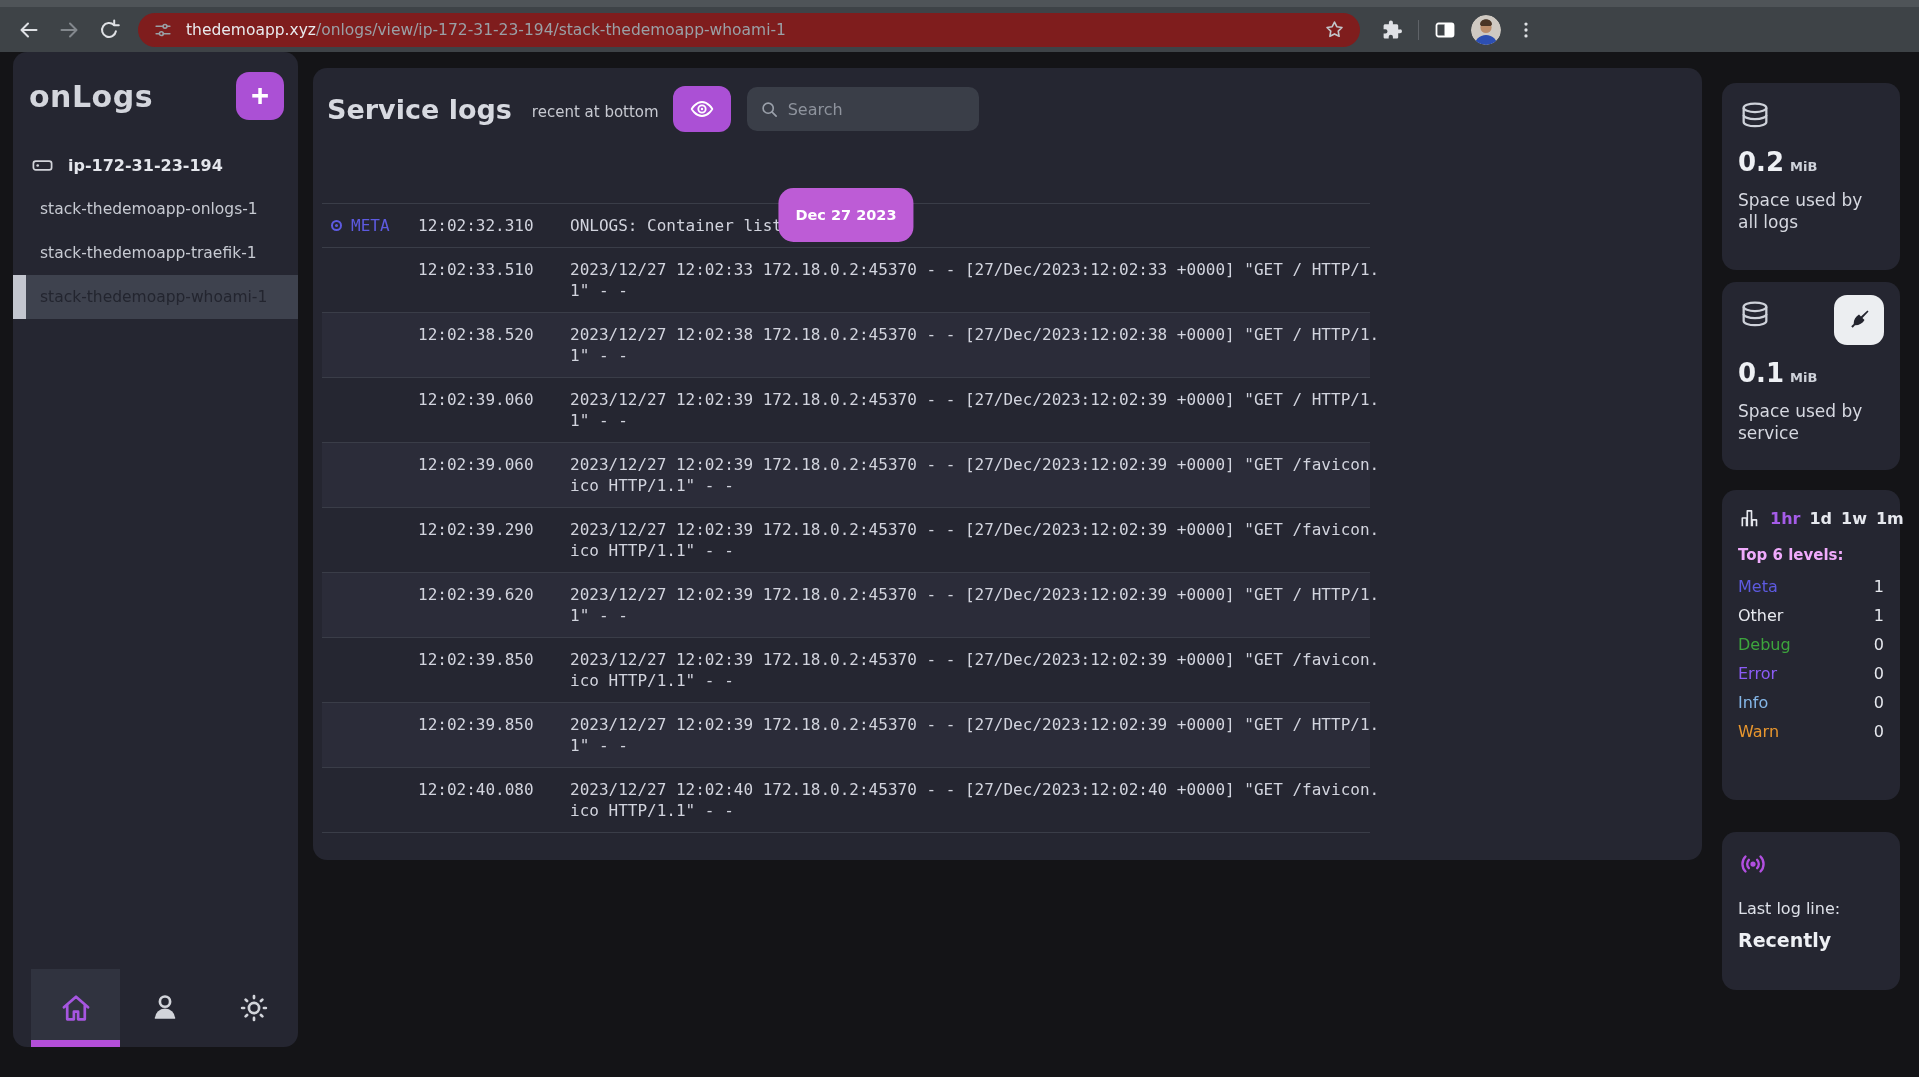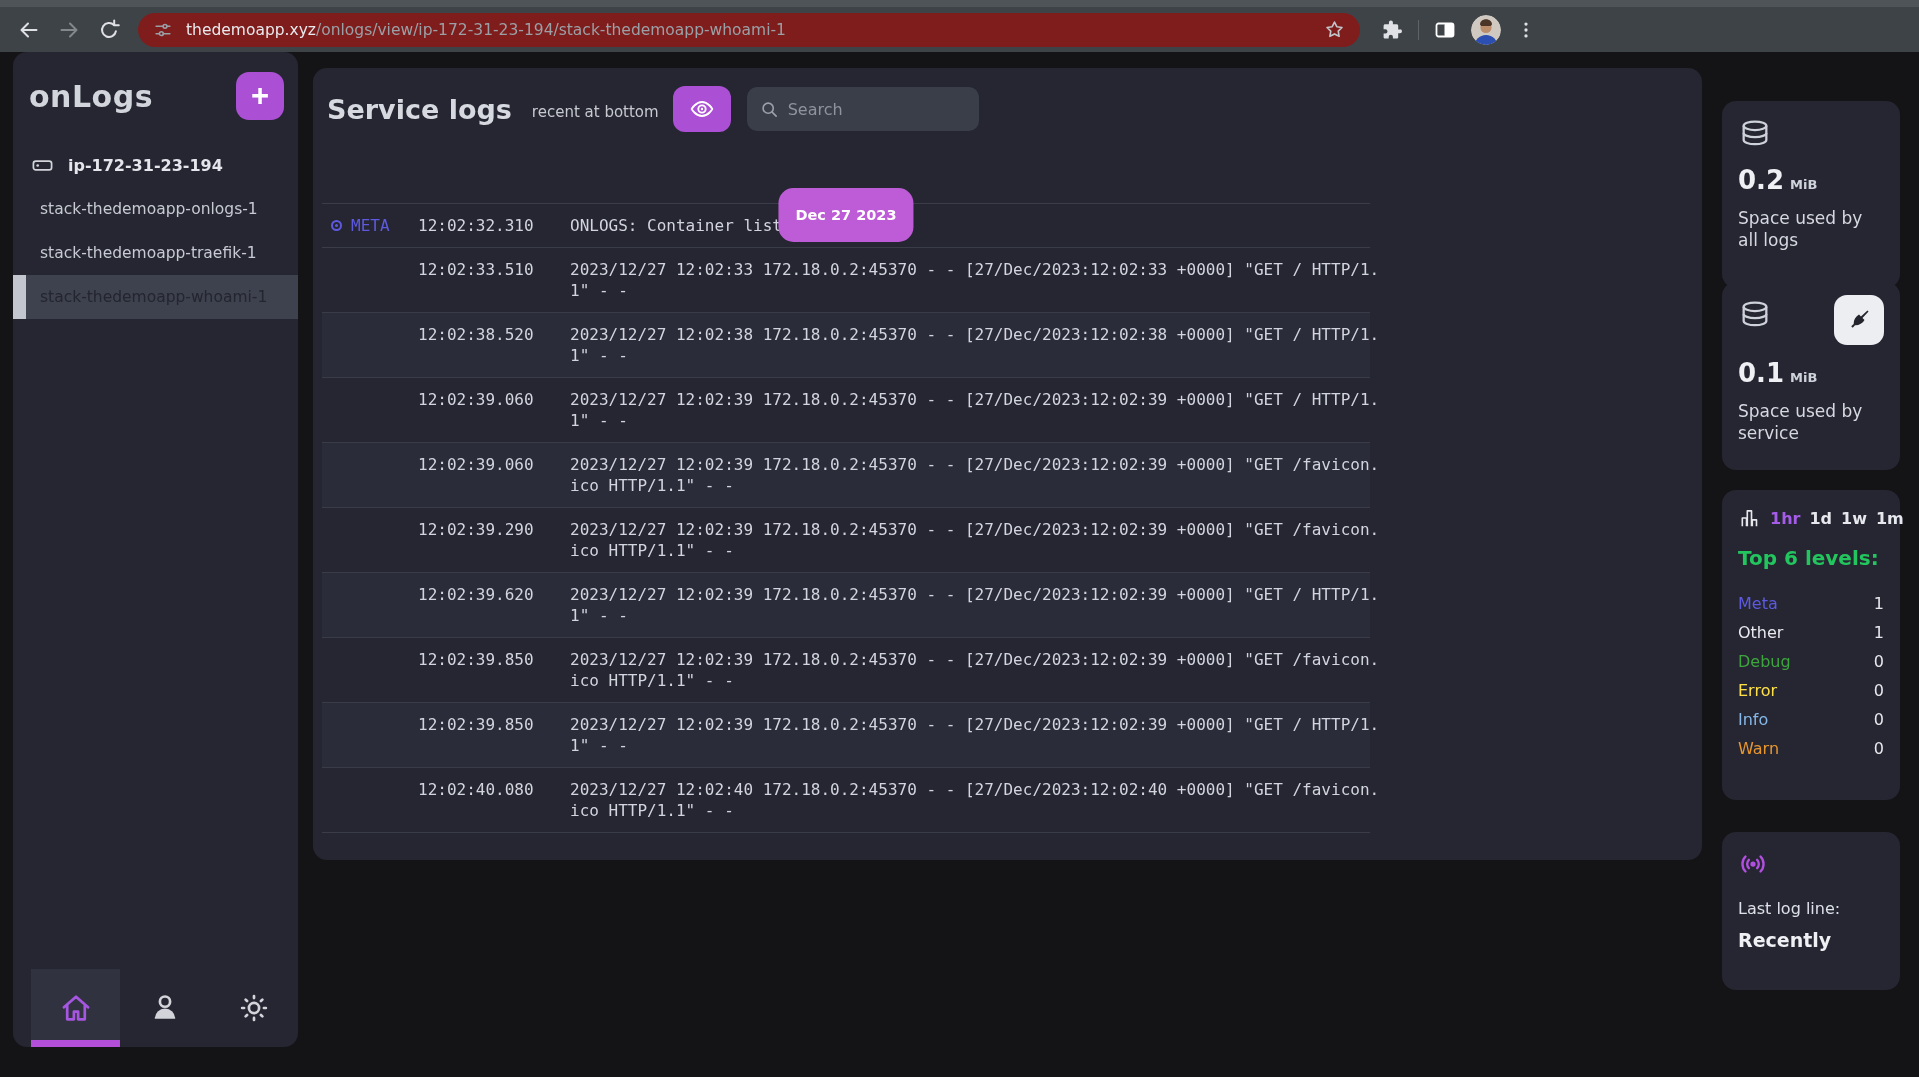--- a/index.html
+++ b/index.html
@@ -50,34 +50,34 @@
   .log-rows div.log-row:nth-child(odd):not(:first-child){background:#2b2c39}
   .log-level{width:96px;padding-left:9px;display:flex;align-items:center;gap:9px;color:#5d5ae0;flex:0 0 auto}
   .radio-icon{display:none;width:11px;height:11px;border:2.5px solid #5d5ae0;border-radius:50%;position:relative;flex:0 0 auto}
   .radio-icon.show{display:inline-block}
   .radio-icon::after{content:"";position:absolute;inset:2px;background:#5d5ae0;border-radius:50%}
   .log-time{width:118px;white-space:nowrap;flex:0 0 auto}
   .log-message{width:812px;margin-left:34px;word-break:break-all;flex:0 0 auto}
 
   
   .card{position:absolute;left:1722px;width:178px;background:#252631;border-radius:14px;padding:17px 16px}
-  .card.c1{top:101px;height:187px}
+  .card.c1{top:83px;height:187px}
   .card.c2{top:282px;height:188px}
   .card.c3{top:490px;height:310px}
   .card.c4{top:832px;height:158px}
   .card-top{display:flex;justify-content:space-between;align-items:flex-start}
   .metric{margin-top:13px;display:flex;align-items:baseline;gap:6px}
   .metric-value{font-size:26px;font-weight:bold;color:#eef0f4}
   .metric-unit{font-size:13px;font-weight:bold;color:#cfd2da}
   .card-caption{margin-top:12px;font-size:17px;line-height:1.3;color:#d6d8e0}
   .broom-btn{width:50px;height:50px;border-radius:13px;background:#eceef1;border:none;display:flex;align-items:center;justify-content:center;cursor:pointer;margin-top:-4px}
   .range-row{display:flex;align-items:center;gap:9px;font-size:16px;font-weight:bold;color:#e6e8ee}
   .range-item{cursor:pointer}
   .range-item.active{color:#a55ce8}
-  .levels-title{font-size:20px;font-weight:bold;color:#22c55e;margin:16px 0 24px}
+  .levels-title{font-size:15px;font-weight:bold;color:#f0abfc;margin:16px 0 13px}
   .level-row{display:flex;justify-content:space-between;align-items:center;margin:10px 0;font-size:16px}
   .level-count{color:#e6e8ee}
   .lastlog-label{margin-top:20px;font-size:16px;color:#dde0e8}
   .lastlog-value{margin-top:11px;font-size:19px;font-weight:bold;color:#eef0f4}
 
   svg{display:block}
 </style>
 </head>
 <body>
 
@@ -398,21 +398,21 @@
         <span class="level-name" style="color: rgb(232, 234, 240);">Other</span>
         <span class="level-count">1</span>
       </div>
 
       <div class="level-row">
         <span class="level-name" style="color: rgb(61, 165, 61);">Debug</span>
         <span class="level-count">0</span>
       </div>
 
       <div class="level-row">
-        <span class="level-name" style="color: #fde047;">Error</span>
+        <span class="level-name" style="color: #8b5cf6;">Error</span>
         <span class="level-count">0</span>
       </div>
 
       <div class="level-row">
         <span class="level-name" style="color: rgb(133, 183, 232);">Info</span>
         <span class="level-count">0</span>
       </div>
 
       <div class="level-row">
         <span class="level-name" style="color: rgb(232, 150, 46); text-align: right;">Warn</span>

